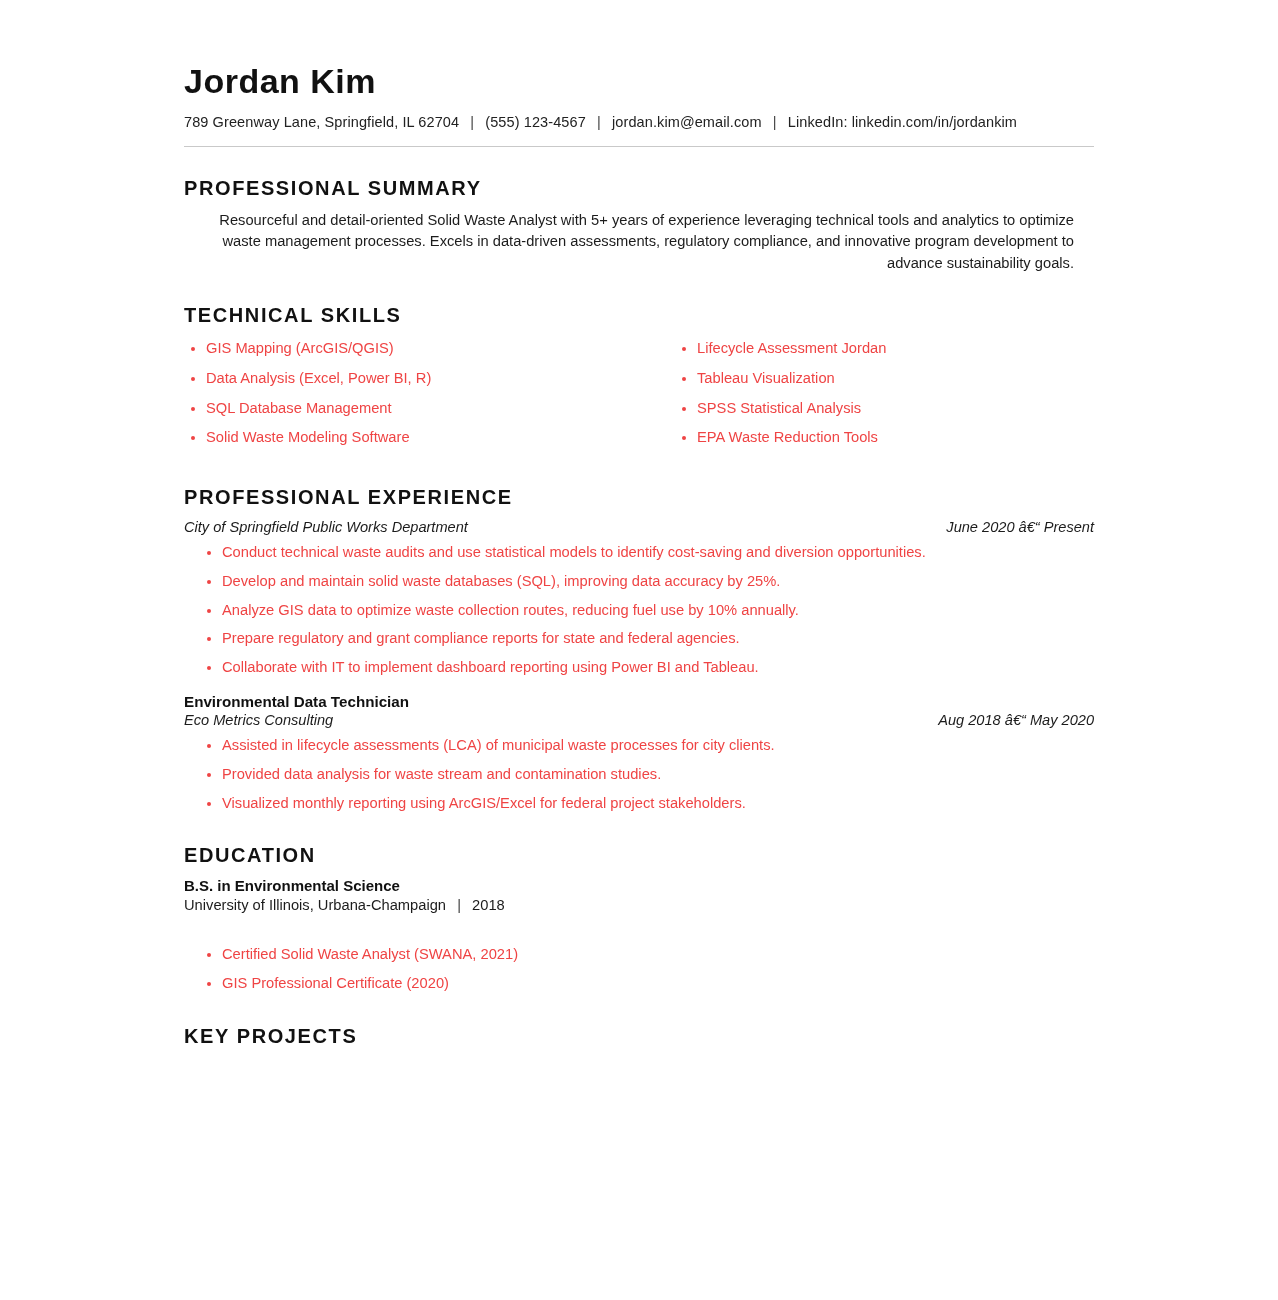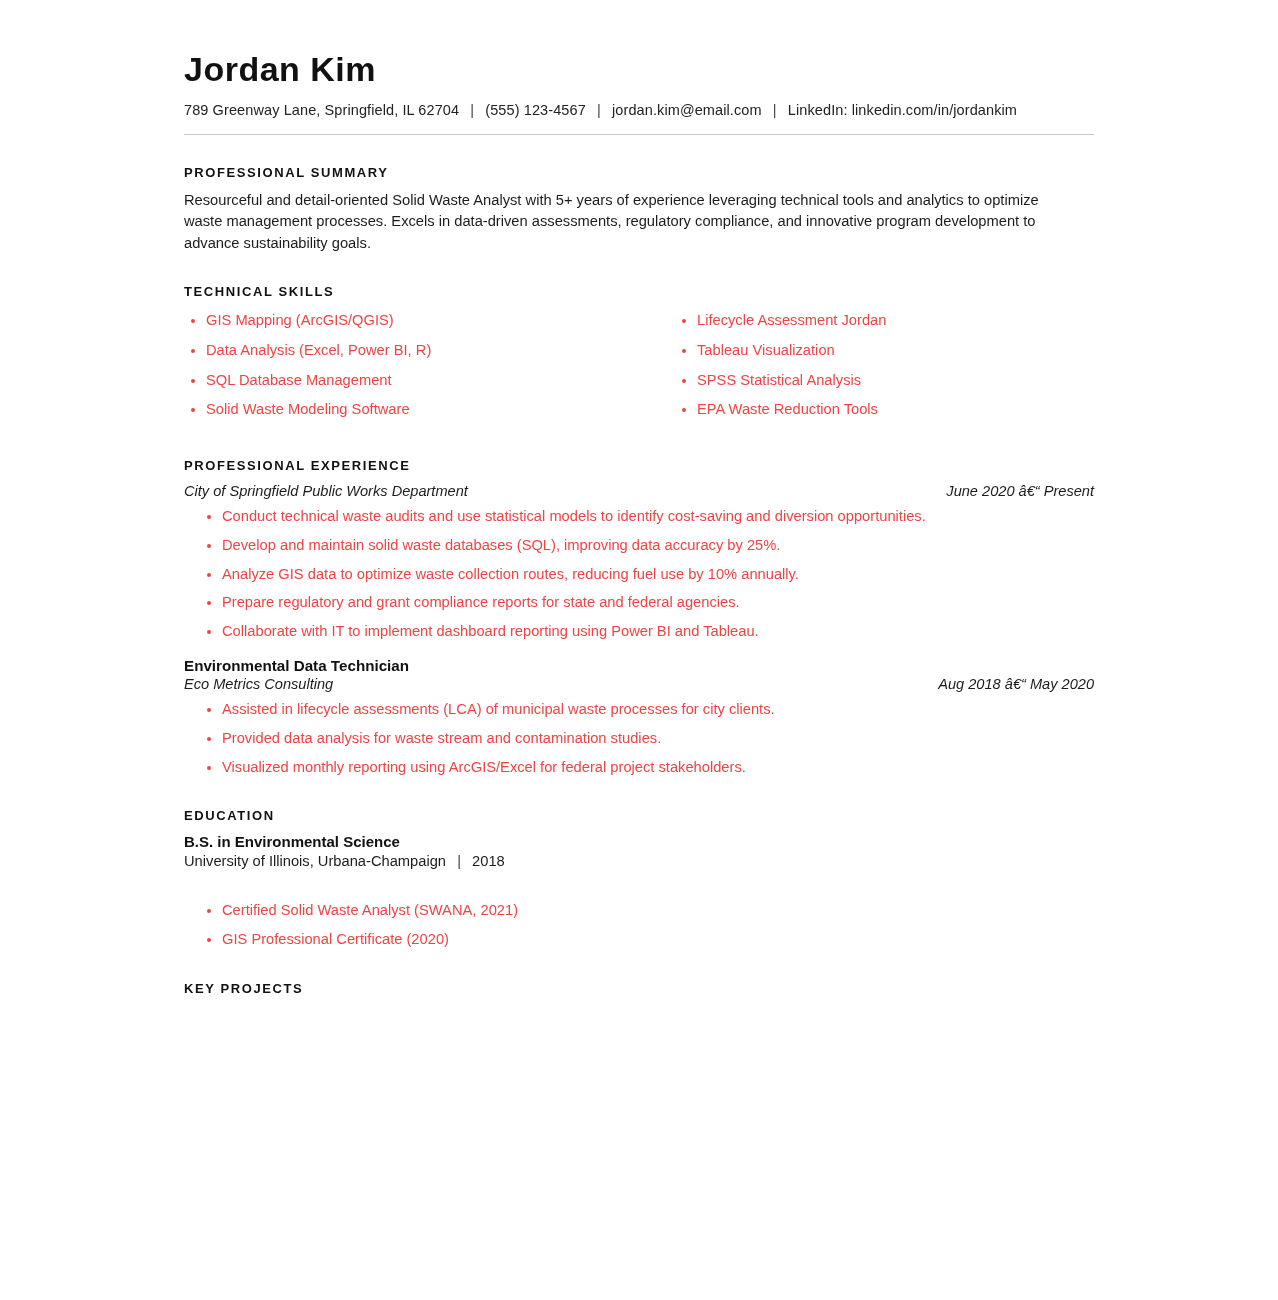--- a/index.html
+++ b/index.html
@@ -10,21 +10,21 @@
     width: 1278px;
   }
   body {
     font-family: "Liberation Sans", sans-serif;
     color: #1a1a1a;
   }
   .page {
     width: 1278px;
     min-height: 1300px;
     background: #ffffff;
-    padding: 40px 0 0 0;
+    padding: 52px 0 0 0;
   }
   .resume {
     width: 910px;
     margin: 0 auto;
     padding: 0 0 40px 0;
   }
   
   .hdr-name {
     font-size: 34px;
     font-weight: bold;
@@ -41,32 +41,33 @@
   }
   .hdr-contact .sep { padding: 0 7px; color: #444; }
   .hdr-rule {
     border: 0;
     border-top: 1px solid #c9c9c9;
     margin: 16px 0 0 0;
   }
   
   .section { margin-top: 30px; }
   .section-title {
-    font-size: 13px;
+    font-size: 20px;
     font-weight: bold;
     letter-spacing: 1.6px;
     color: #111111;
     text-transform: uppercase;
     margin: 0 0 10px 0;
   }
   .summary-text {
     font-size: 14.7px;
     line-height: 1.45;
     color: #1c1c1c;
     max-width: 890px;
+    text-align: right;
   }
   
   .skills-wrap {
     display: flex;
     gap: 0px;
     margin-top: 6px;
   }
   .skills-col {
     width: 50%;
     padding: 0;

